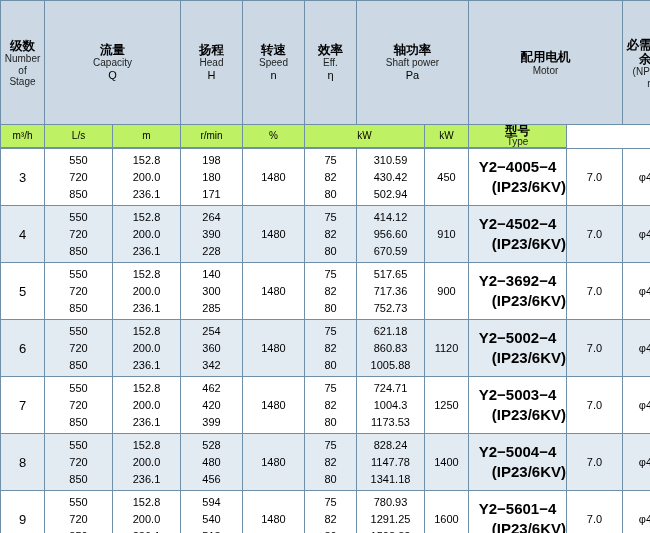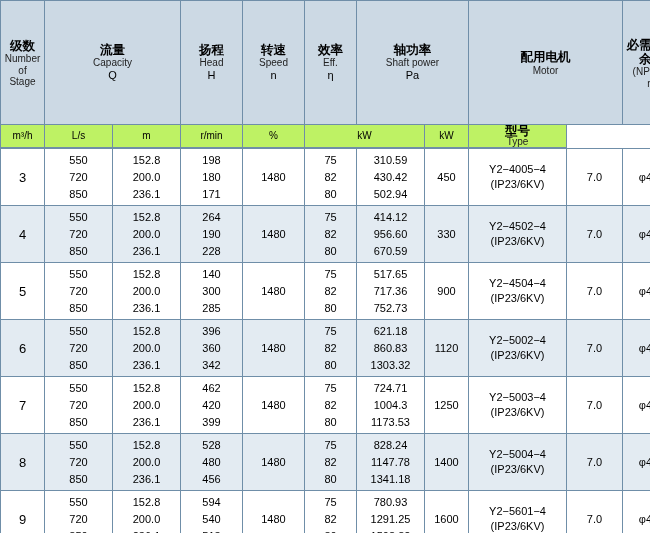--- a/index.html
+++ b/index.html
@@ -73,25 +73,26 @@
     justify-content: center;
     height: 100%;
   }
   .triple span {
     display: block;
     height: 17px;
     line-height: 17px;
     font-size: 11px;
   }
   .motor-model {
-    font-size: 11px;
+    font-size: 15px;
     line-height: 1.35;
+    font-weight: bold;
   }
   .motor-model .mm1 { display:block; }
-  .motor-model .mm2 { display:block; }
+  .motor-model .mm2 { display:block;text-align:right; }
   td.data-row-cell {
     height: 56px;
   }
 </style>
 </head>
 <body>
 
 <table class="spec">
   <colgroup>
     <col style="width:44px">
@@ -249,40 +250,40 @@
         <td class="data-row-cell">
           <div class="triple">
             <span>152.8</span>
             <span>200.0</span>
             <span>236.1</span>
           </div>
         </td>
         <td class="data-row-cell">
           <div class="triple">
             <span>264</span>
-            <span>190</span>
+            <span>390</span>
             <span>228</span>
           </div>
         </td>
         <td class="data-row-cell">1480</td>
         <td class="data-row-cell">
           <div class="triple">
             <span>75</span>
             <span>82</span>
             <span>80</span>
           </div>
         </td>
         <td class="data-row-cell">
           <div class="triple">
             <span>414.12</span>
             <span>956.60</span>
             <span>670.59</span>
           </div>
         </td>
-        <td class="data-row-cell">330</td>
+        <td class="data-row-cell">910</td>
         <td class="data-row-cell">
           <div class="motor-model">
             <span class="mm1">Y2−4502−4</span>
             <span class="mm2">(IP23/6KV)</span>
           </div>
         </td>
         <td class="data-row-cell">7.0</td>
         <td class="data-row-cell">φ450</td>
       </tr>
       <tr class="band-even">
@@ -319,21 +320,21 @@
         <td class="data-row-cell">
           <div class="triple">
             <span>517.65</span>
             <span>717.36</span>
             <span>752.73</span>
           </div>
         </td>
         <td class="data-row-cell">900</td>
         <td class="data-row-cell">
           <div class="motor-model">
-            <span class="mm1">Y2−4504−4</span>
+            <span class="mm1">Y2−3692−4</span>
             <span class="mm2">(IP23/6KV)</span>
           </div>
         </td>
         <td class="data-row-cell">7.0</td>
         <td class="data-row-cell">φ450</td>
       </tr>
       <tr class="band-odd">
         <td class="data-row-cell stage-cell">6</td>
         <td class="data-row-cell">
           <div class="triple">
@@ -344,38 +345,38 @@
         </td>
         <td class="data-row-cell">
           <div class="triple">
             <span>152.8</span>
             <span>200.0</span>
             <span>236.1</span>
           </div>
         </td>
         <td class="data-row-cell">
           <div class="triple">
-            <span>396</span>
+            <span>254</span>
             <span>360</span>
             <span>342</span>
           </div>
         </td>
         <td class="data-row-cell">1480</td>
         <td class="data-row-cell">
           <div class="triple">
             <span>75</span>
             <span>82</span>
             <span>80</span>
           </div>
         </td>
         <td class="data-row-cell">
           <div class="triple">
             <span>621.18</span>
             <span>860.83</span>
-            <span>1303.32</span>
+            <span>1005.88</span>
           </div>
         </td>
         <td class="data-row-cell">1120</td>
         <td class="data-row-cell">
           <div class="motor-model">
             <span class="mm1">Y2−5002−4</span>
             <span class="mm2">(IP23/6KV)</span>
           </div>
         </td>
         <td class="data-row-cell">7.0</td>

